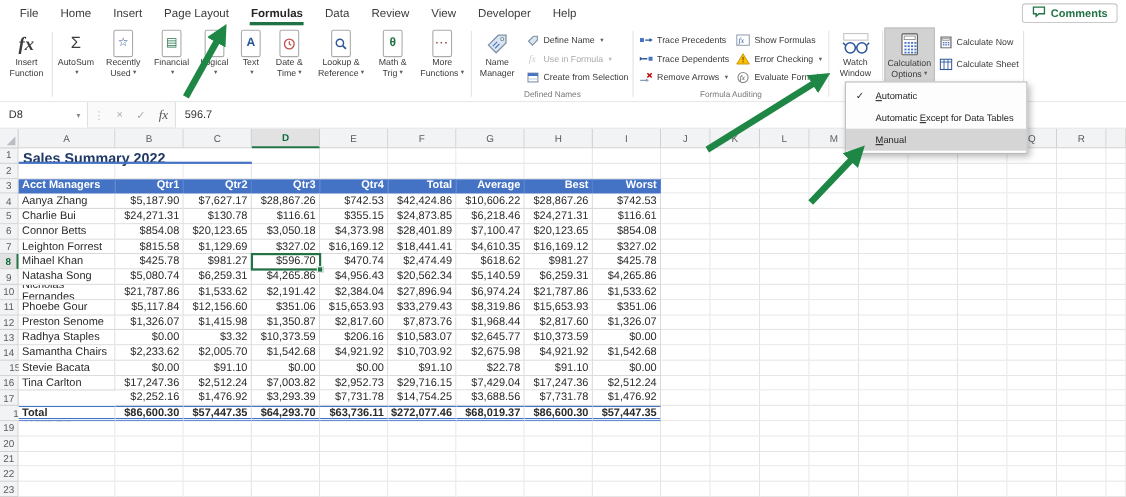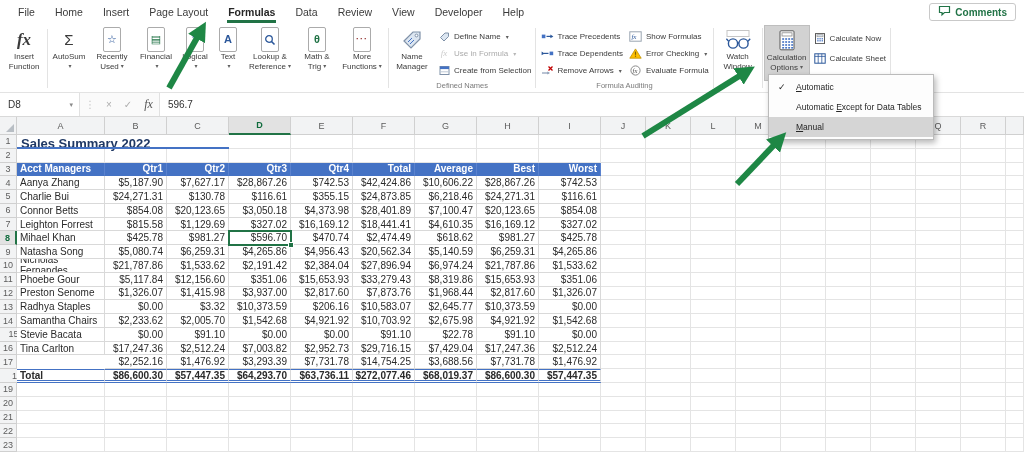--- a/index.html
+++ b/index.html
@@ -153,20 +153,30 @@
             </div>
           </div>
           <div class="bigbtn" style="width: 30px;">
             <span class="ic gbox">
               <span style="color:#2B579A;font-weight:bold">A</span>
             </span>
             <div class="bl">Text</div>
             <div class="bl">
               <span class="chev">▾</span>
             </div>
+          </div>
+          <div class="bigbtn" style="width: 40px;">
+            <span class="ic gbox">
+              <svg width="12" height="12" viewBox="0 0 12 12">
+                <circle cx="6" cy="6" r="4.4" fill="none" stroke="#C0504D" stroke-width="1.2"></circle>
+                <path d="M6 3.4 L6 6 L7.8 7.2" fill="none" stroke="#C0504D" stroke-width="1.1"></path>
+              </svg>
+            </span>
+            <div class="bl">Date &amp;</div>
+            <div class="bl">Time<span class="chev">▾</span></div>
           </div>
           <div class="bigbtn" style="width: 54px;">
             <span class="ic gbox">
               <svg width="12" height="12" viewBox="0 0 12 12">
                 <circle cx="5" cy="5" r="3.3" fill="none" stroke="#2B579A" stroke-width="1.3"></circle>
                 <path d="M7.5 7.5 L10.5 10.5" stroke="#2B579A" stroke-width="1.6"></path>
               </svg>
             </span>
             <div class="bl">Lookup &amp;</div>
             <div class="bl">Reference<span class="chev">▾</span></div>
@@ -644,21 +654,21 @@
       <div class="cell" style="left: 736px; top: 155.8px; width: 45px; height: 13.78px;"></div>
       <div class="cell" style="left: 781px; top: 155.8px; width: 45px; height: 13.78px;"></div>
       <div class="cell" style="left: 826px; top: 155.8px; width: 45px; height: 13.78px;"></div>
       <div class="cell" style="left: 871px; top: 155.8px; width: 45px; height: 13.78px;"></div>
       <div class="cell" style="left: 916px; top: 155.8px; width: 45px; height: 13.78px;"></div>
       <div class="cell" style="left: 961px; top: 155.8px; width: 45px; height: 13.78px;"></div>
       <div class="cell" style="left: 1006px; top: 155.8px; width: 18px; height: 13.78px;"></div>
       <div class="cell tblb name" style="left: 17px; top: 169.58px; width: 88px; height: 13.78px;">Preston Senome</div>
       <div class="cell tblb num" style="left: 105px; top: 169.58px; width: 62px; height: 13.78px;">$1,326.07</div>
       <div class="cell tblb num" style="left: 167px; top: 169.58px; width: 62px; height: 13.78px;">$1,415.98</div>
-      <div class="cell tblb num" style="left: 229px; top: 169.58px; width: 62px; height: 13.78px;">$3,937.00</div>
+      <div class="cell tblb num" style="left: 229px; top: 169.58px; width: 62px; height: 13.78px;">$1,350.87</div>
       <div class="cell tblb num" style="left: 291px; top: 169.58px; width: 62px; height: 13.78px;">$2,817.60</div>
       <div class="cell tblb num" style="left: 353px; top: 169.58px; width: 62px; height: 13.78px;">$7,873.76</div>
       <div class="cell tblb num" style="left: 415px; top: 169.58px; width: 62px; height: 13.78px;">$1,968.44</div>
       <div class="cell tblb num" style="left: 477px; top: 169.58px; width: 62px; height: 13.78px;">$2,817.60</div>
       <div class="cell tblb num" style="left: 539px; top: 169.58px; width: 62px; height: 13.78px;">$1,326.07</div>
       <div class="cell" style="left: 601px; top: 169.58px; width: 45px; height: 13.78px;"></div>
       <div class="cell" style="left: 646px; top: 169.58px; width: 45px; height: 13.78px;"></div>
       <div class="cell" style="left: 691px; top: 169.58px; width: 45px; height: 13.78px;"></div>
       <div class="cell" style="left: 736px; top: 169.58px; width: 45px; height: 13.78px;"></div>
       <div class="cell" style="left: 781px; top: 169.58px; width: 45px; height: 13.78px;"></div>

